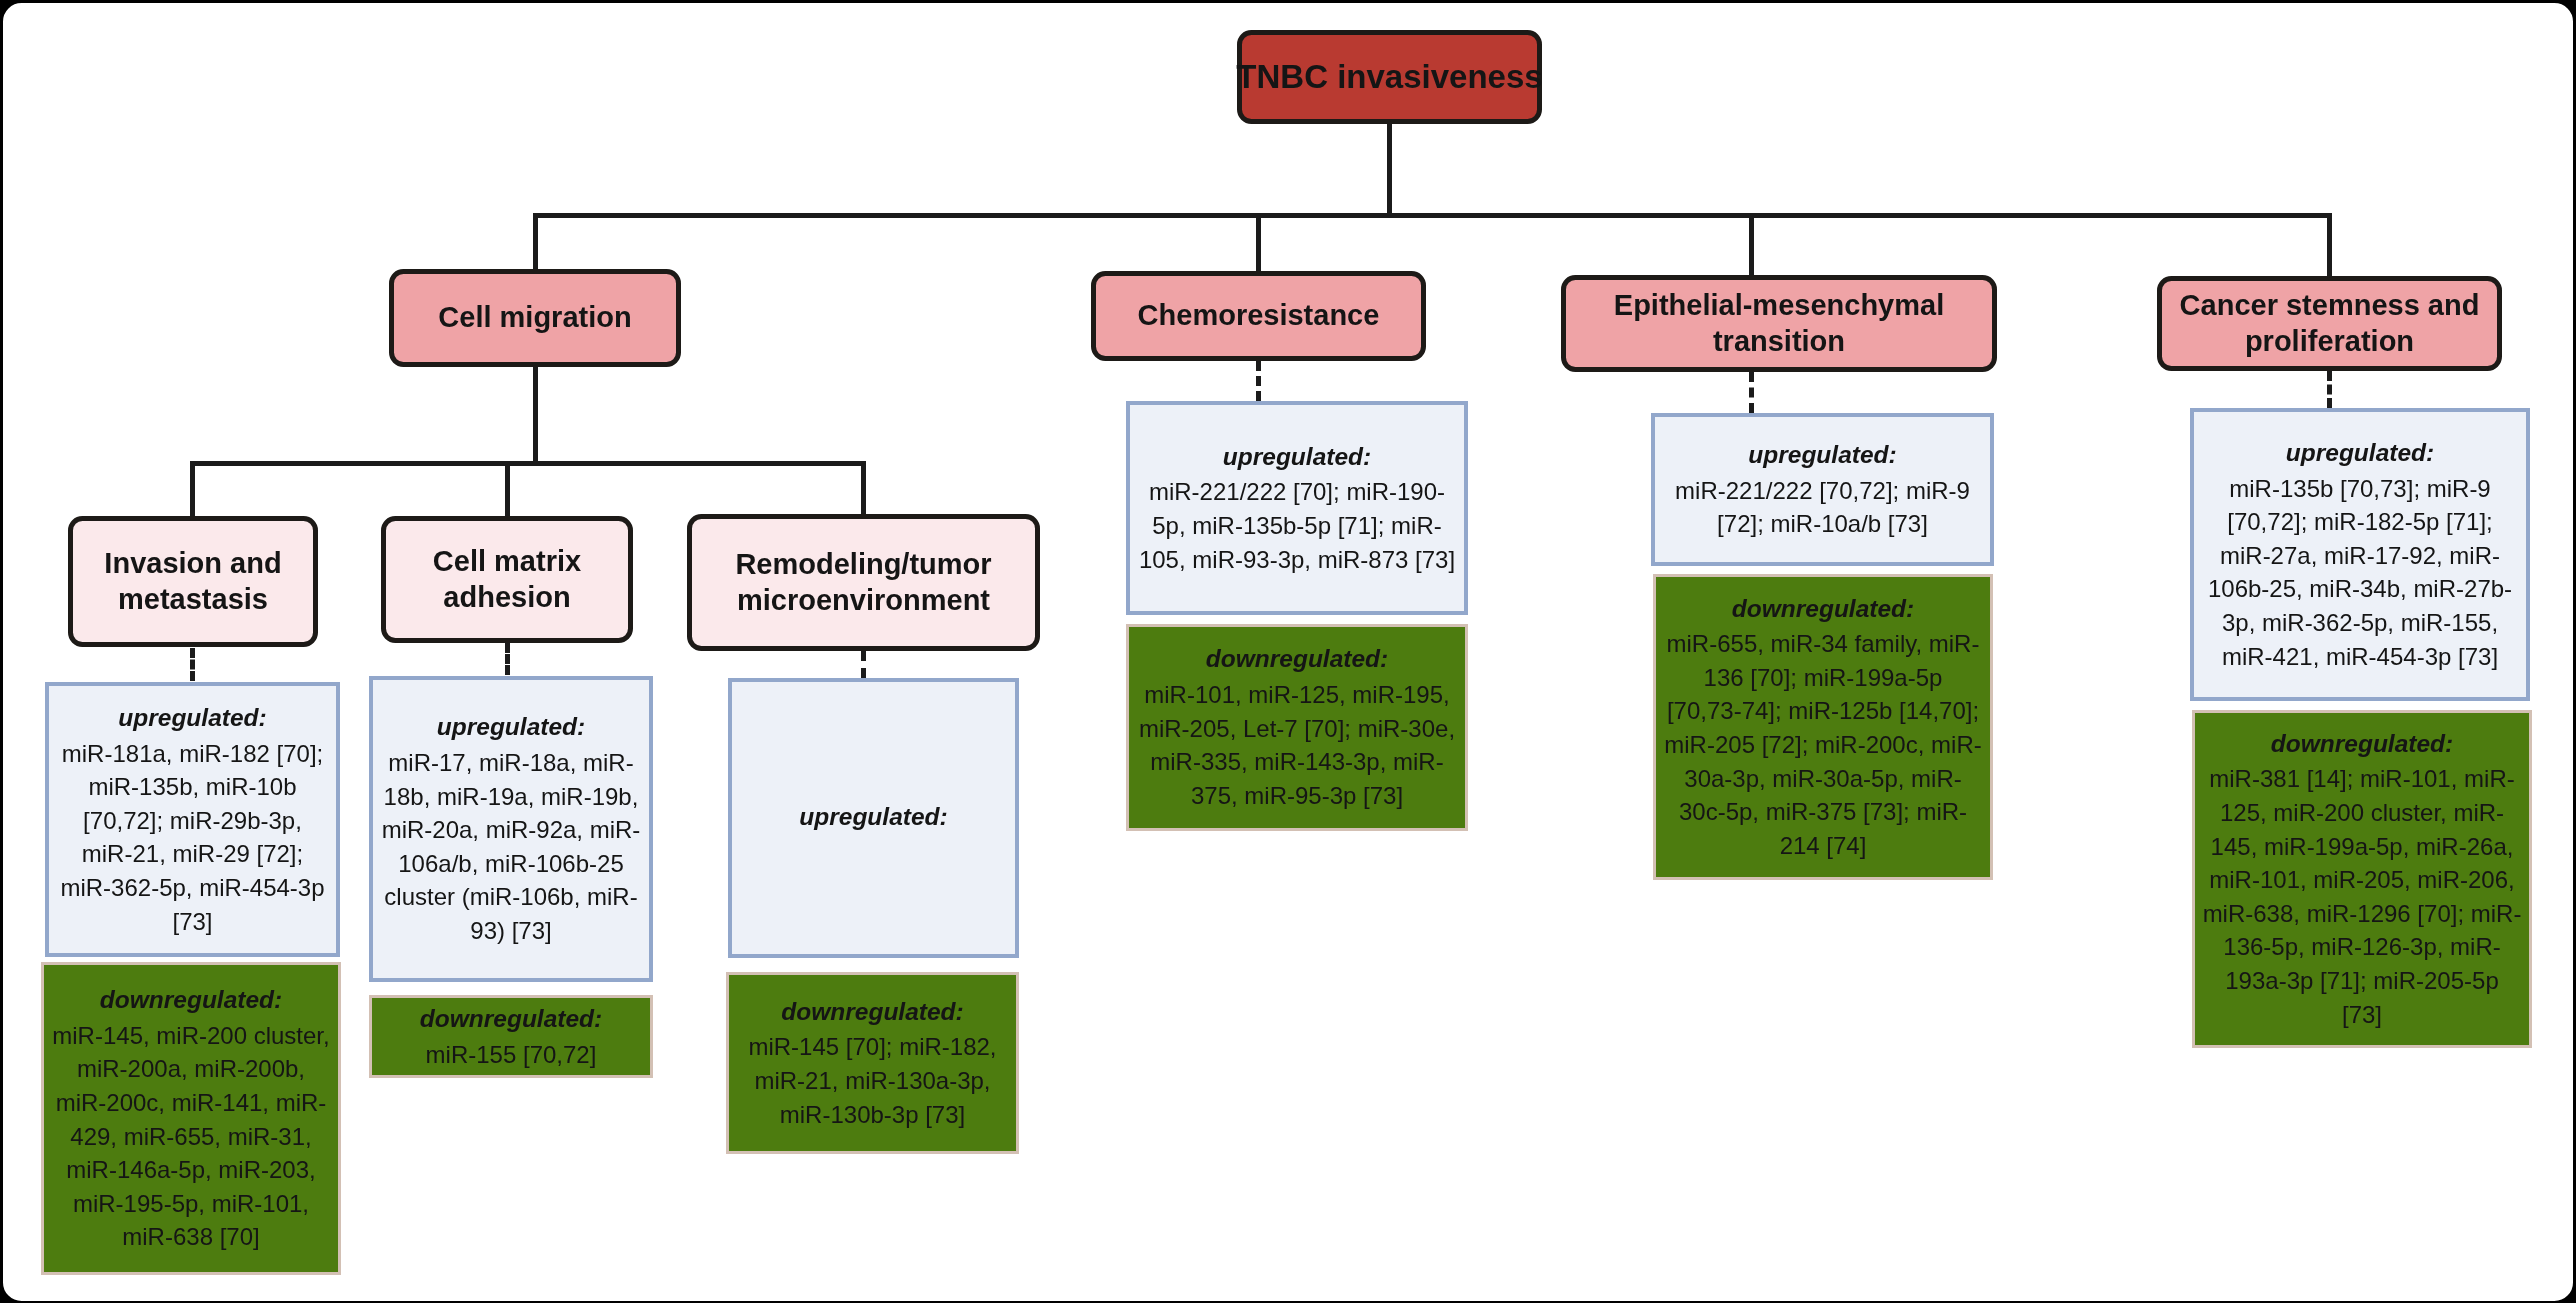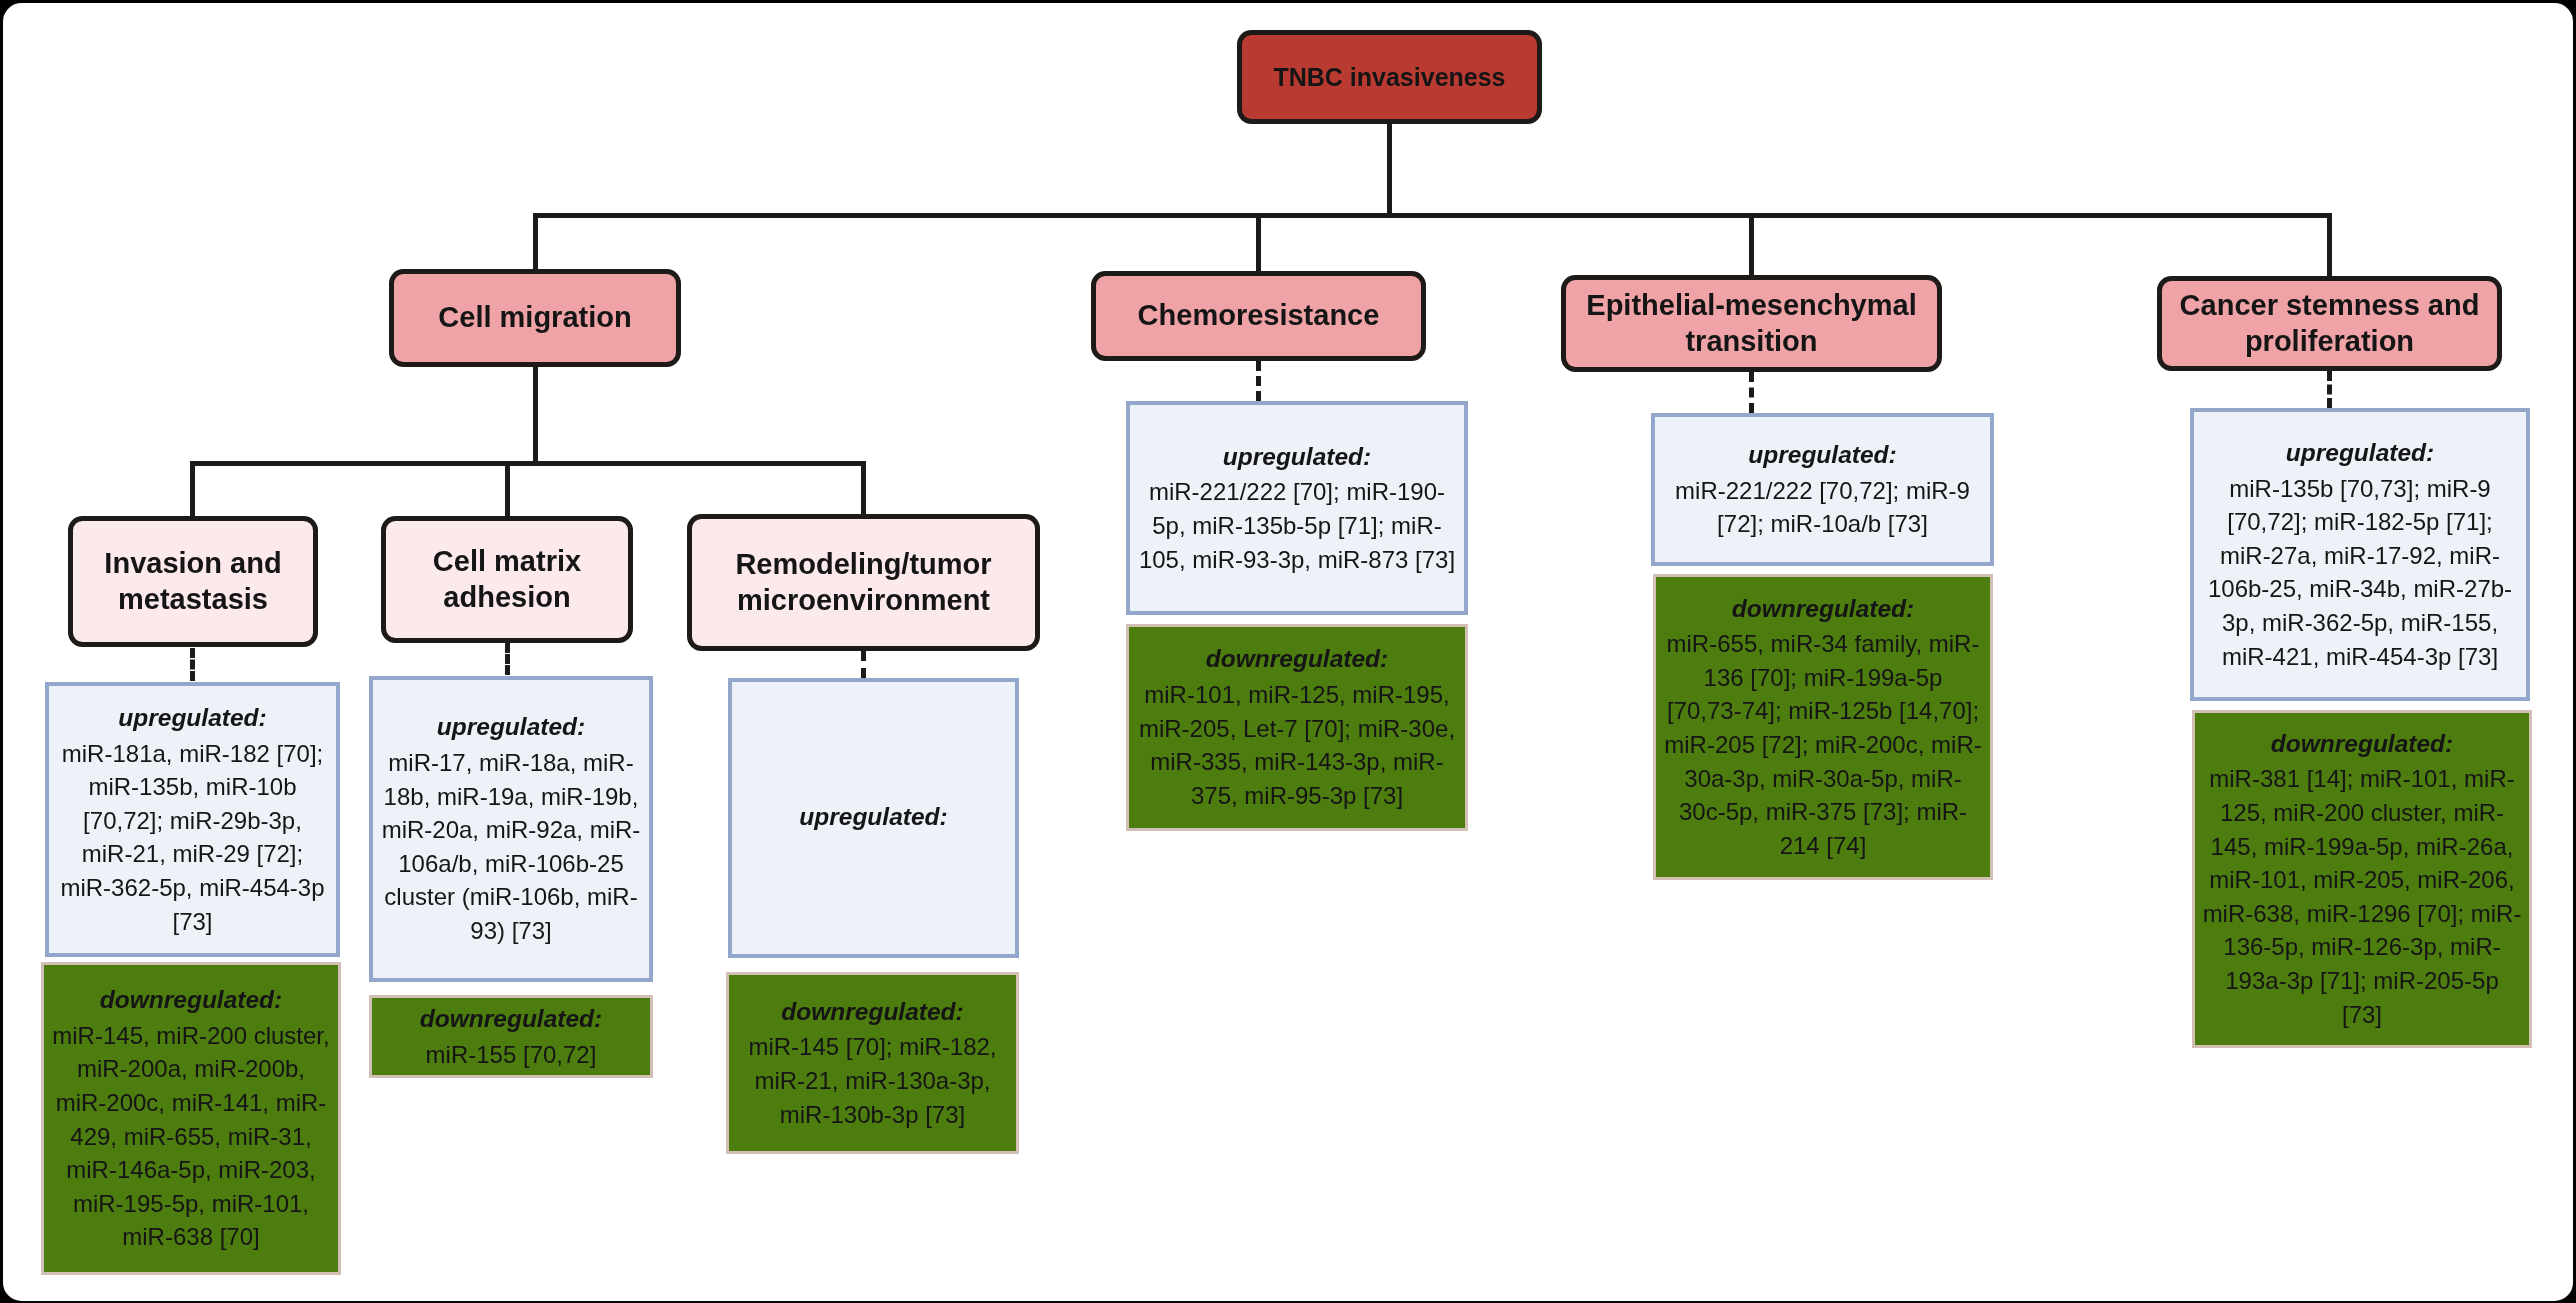--- a/index.html
+++ b/index.html
@@ -20,21 +20,21 @@
     position:absolute;
     display:flex;align-items:center;justify-content:center;
     text-align:center;
     border:5px solid #1d1a17;
     border-radius:14.4px;
     font-weight:bold;
     box-sizing:border-box;
     padding:4.3px 10px;
     line-height:1.22;
   }
-  .root-node{background:#b93a31;font-size:25px;white-space:nowrap;}
+  .root-node{background:#b93a31;font-size:33px;white-space:nowrap;}
   .branch-node{background:#efa3a6;font-size:29px;}
   .sub-node{background:#fbe9eb;font-size:29px;}
   .listbox{
     position:absolute;
     box-sizing:border-box;
     display:flex;flex-direction:column;justify-content:center;
     text-align:center;
     padding:8.6px 7.2px;
     font-size:24px;
     line-height:1.4;
@@ -70,21 +70,21 @@
   <div class="node root-node" style="left:1234px;top:27px;width:305px;height:94px;">
     <span>TNBC invasiveness</span>
   </div>
 
   <div class="node branch-node" style="left:386px;top:266px;width:292px;height:98px;">
     <span>Cell migration</span>
   </div>
   <div class="node branch-node" style="left:1088px;top:268px;width:335px;height:90px;">
     <span>Chemoresistance</span>
   </div>
-  <div class="node branch-node" style="left:1558px;top:272px;width:381px;height:97px;">
+  <div class="node branch-node" style="left:1558px;top:272px;width:436px;height:97px;">
     <span>Epithelial-mesenchymal transition</span>
   </div>
   <div class="node branch-node" style="left:2154px;top:273px;width:345px;height:95px;">
     <span>Cancer stemness and proliferation</span>
   </div>
 
   <div class="node sub-node" style="left:65px;top:513px;width:250px;height:131px;">
     <span>Invasion and metastasis</span>
   </div>
   <div class="node sub-node" style="left:378px;top:513px;width:252px;height:127px;">

